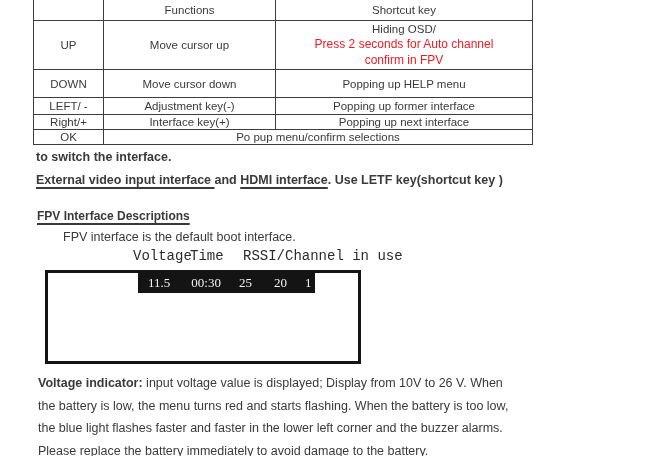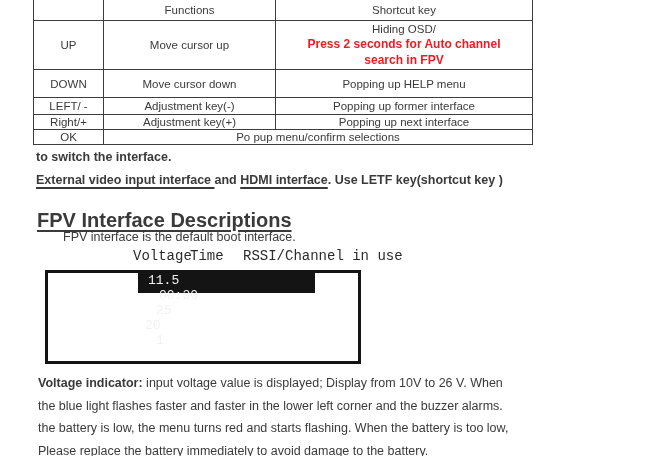--- a/index.html
+++ b/index.html
@@ -25,33 +25,33 @@
     padding:0;
     overflow:hidden;
   }
   .key-table tr.row-header td{border-top:none;height:20px;}
   .key-table tr.row-up td{height:48px;}
   .key-table tr.row-down td{height:27px;}
   .key-table tr.row-left td{height:16px;}
   .key-table tr.row-right td{height:14px;}
   .key-table tr.row-ok td{height:14px;}
   .shortcut-line{line-height:15.5px;font-size:11.5px;}
-  .shortcut-red{color:#ed1c24;font-weight:bold;font-size:12px;line-height:15.5px;}
+  .shortcut-red{color:#ed1c24;font-weight:normal;font-size:12px;line-height:15.5px;}
   
   .note{
     position:absolute;left:36px;top:146px;
     font-size:12.5px;line-height:22.5px;
     white-space:nowrap;
   }
   .b{font-weight:bold;}
   .u{text-decoration:underline;text-decoration-thickness:1.5px;text-underline-offset:3px;}
   
   .section-heading{
     position:absolute;left:37px;top:209px;
-    font-size:20px;font-weight:bold;
+    font-size:12px;font-weight:bold;
     text-decoration:underline;text-decoration-thickness:2px;text-underline-offset:3px;
     white-space:nowrap;
   }
   .section-intro{
     position:absolute;left:63px;top:230px;
     font-size:12.5px;white-space:nowrap;
   }
   
   .diag-label{
     position:absolute;
@@ -67,31 +67,30 @@
     width:316px;height:94px;
     border:3px solid #141414;
     box-sizing:border-box;
     background:#ffffff;
   }
   .osd-bar{
     position:absolute;left:90px;top:0;
     width:177px;height:20px;
     background:#141414;
     color:#f2f2f2;
-    font-family:Liberation Mono, monospace;
+    font-family:Liberation Serif, serif;
     font-size:13px;
-    display:flex;align-items:flex-start;
+    display:flex;align-items:center;
     white-space:nowrap;
-    flex-direction:column;
   }
   .osd-bar span{display:inline-block;}
   .osd-v0{margin-left:10px;}
   .osd-v1{margin-left:21px;}
   .osd-v2{margin-left:18px;}
-  .osd-v3{margin-left:7px;}
+  .osd-v3{margin-left:22px;}
   .osd-v4{margin-left:18px;}
   
   .voltage-note{
     position:absolute;left:38px;top:372px;
     font-size:12.5px;line-height:22.5px;
     white-space:nowrap;
   }
 </style>
 </head>
 <body>
@@ -109,36 +108,36 @@
       <td></td>
       <td>Functions</td>
       <td>Shortcut key</td>
     </tr>
     <tr class="row-up">
       <td>UP</td>
       <td>Move cursor up</td>
       <td>
         <div class="shortcut-line">Hiding OSD/</div>
         <div class="shortcut-red">Press 2 seconds for Auto channel</div>
-        <div class="shortcut-red">search in FPV</div>
+        <div class="shortcut-red">confirm in FPV</div>
       </td>
     </tr>
     <tr class="row-down">
       <td>DOWN</td>
       <td>Move cursor down</td>
       <td>Popping up HELP menu</td>
     </tr>
     <tr class="row-left">
       <td>LEFT/ -</td>
       <td>Adjustment key(-)</td>
       <td>Popping up former interface</td>
     </tr>
     <tr class="row-right">
       <td>Right/+</td>
-      <td>Adjustment key(+)</td>
+      <td>Interface key(+)</td>
       <td>Popping up next interface</td>
     </tr>
     <tr class="row-ok">
       <td>OK</td>
       <td colspan="2">Po pup menu/confirm selections</td>
     </tr>
   </tbody>
     </table>
 
   <div class="note">
@@ -158,18 +157,18 @@
       <span class="osd-v0">11.5</span>
       <span class="osd-v1">00:30</span>
       <span class="osd-v2">25</span>
       <span class="osd-v3">20</span>
       <span class="osd-v4">1</span>
     </div>
   </div>
 
   <div class="voltage-note">
       <div><span class="b">Voltage indicator:</span><span> input voltage value is displayed; Display from 10V to 26 V. When</span></div>
+      <div><span>the battery is low, the menu turns red and starts flashing. When the battery is too low,</span></div>
       <div><span>the blue light flashes faster and faster in the lower left corner and the buzzer alarms.</span></div>
-      <div><span>the battery is low, the menu turns red and starts flashing. When the battery is too low,</span></div>
       <div><span>Please replace the battery immediately to avoid damage to the battery.</span></div>
     </div>
 
 </div>
 
 </body></html>

